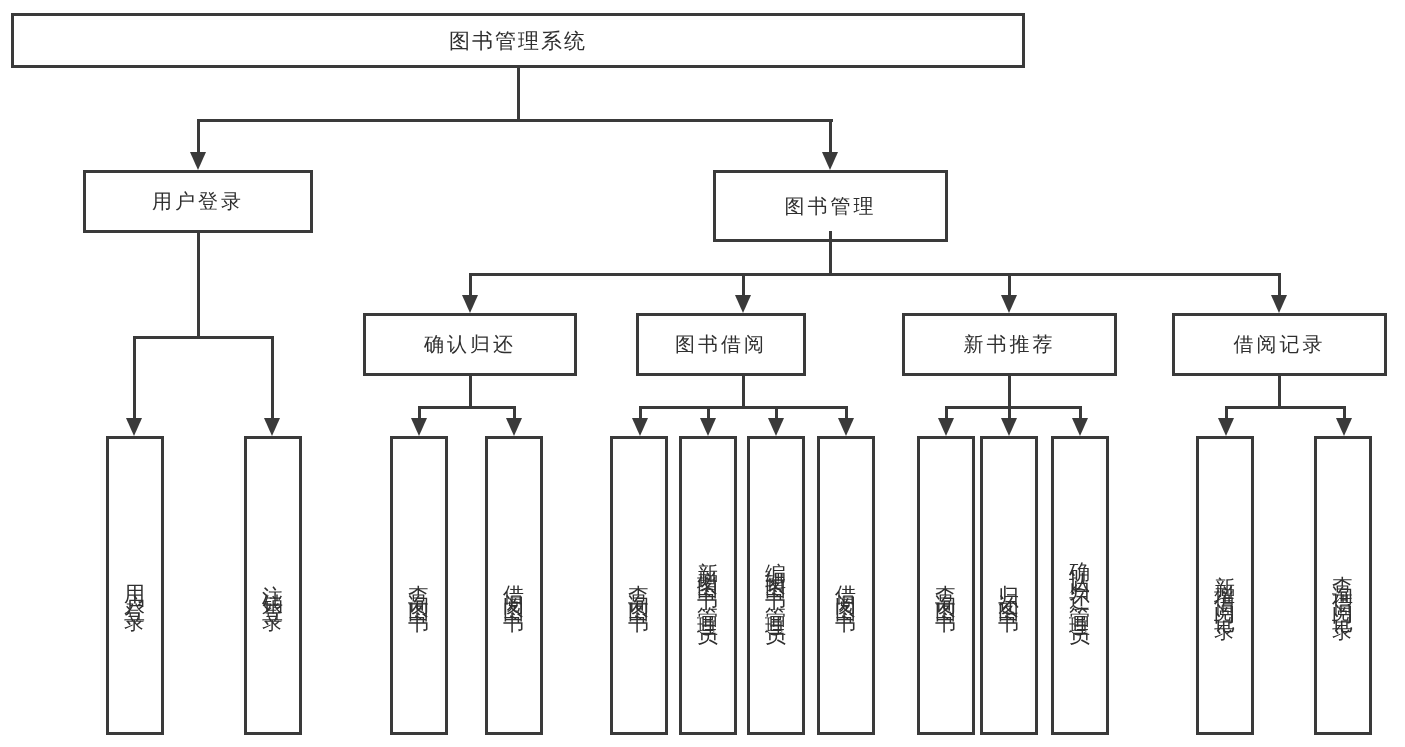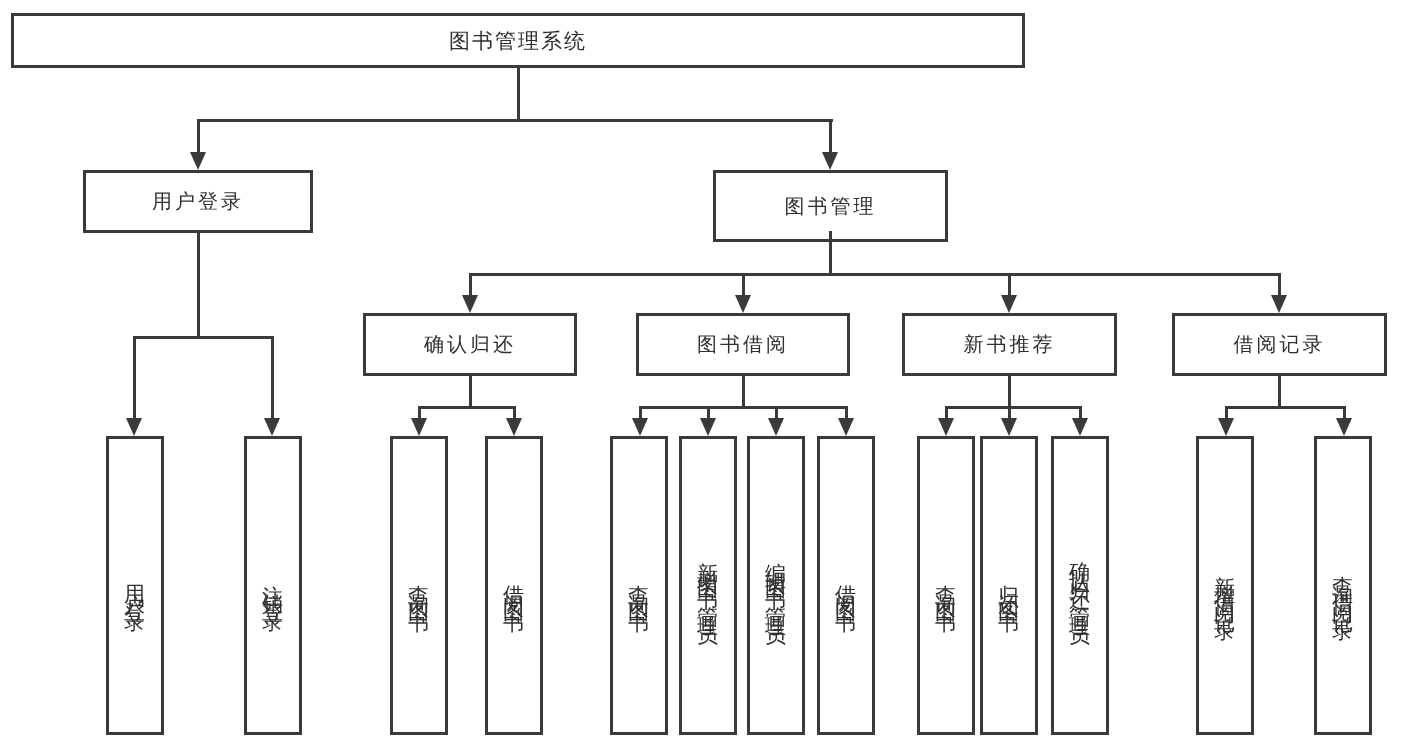--- a/index.html
+++ b/index.html
@@ -80,21 +80,21 @@
   <div class="vline" style="left:742px; top:273px; height:24px;"></div>
   <div class="arrow" style="left:735px; top:295px;"></div>
   <div class="vline" style="left:1008px; top:273px; height:24px;"></div>
   <div class="arrow" style="left:1001px; top:295px;"></div>
   <div class="vline" style="left:1278px; top:273px; height:24px;"></div>
   <div class="arrow" style="left:1271px; top:295px;"></div>
 
   <div class="hbox" style="left:363px; top:313px; width:214px; height:63px;">
     <span>确认归还</span>
   </div>
-  <div class="hbox" style="left:636px; top:313px; width:214px; height:63px;">
+  <div class="hbox" style="left:636px; top:313px; width:170px; height:63px;">
     <span>图书借阅</span>
   </div>
   <div class="hbox" style="left:902px; top:313px; width:215px; height:63px;">
     <span>新书推荐</span>
   </div>
   <div class="hbox" style="left:1172px; top:313px; width:215px; height:63px;">
     <span>借阅记录</span>
   </div>
 
   <div class="vline" style="left:469px; top:374px; height:34px;"></div>

